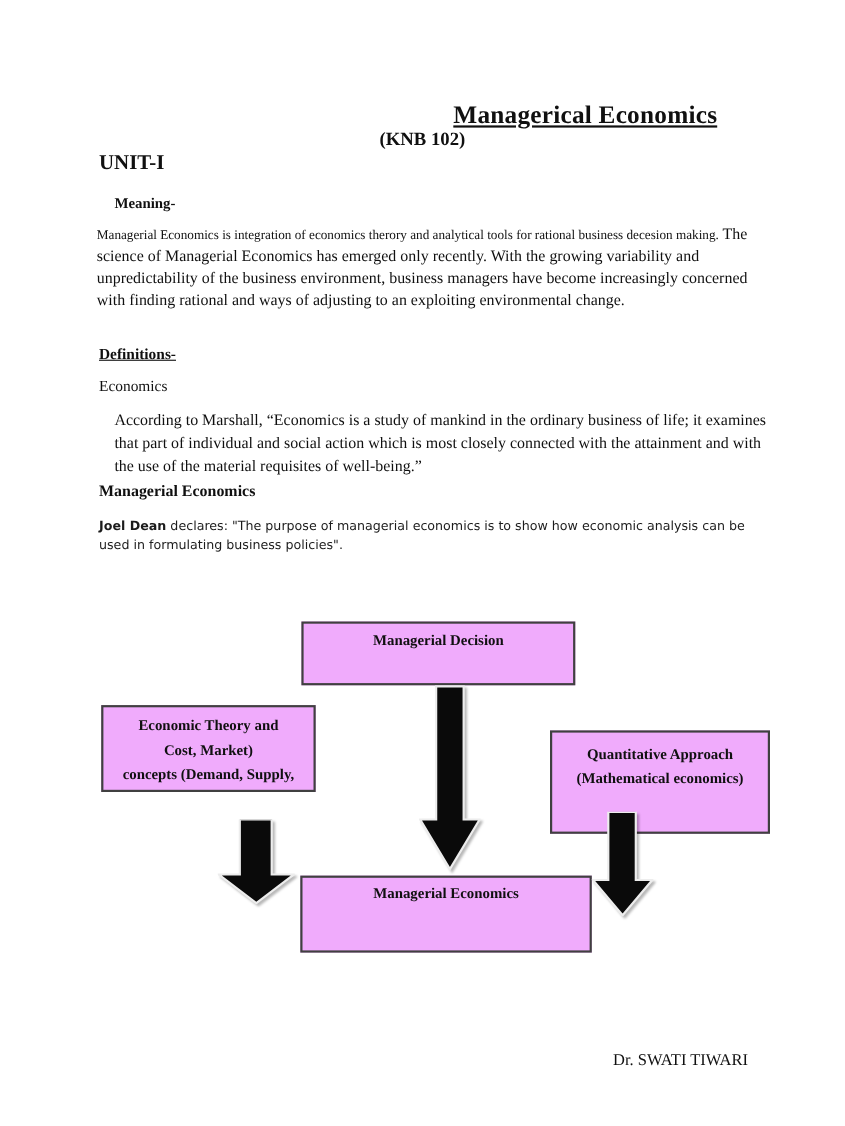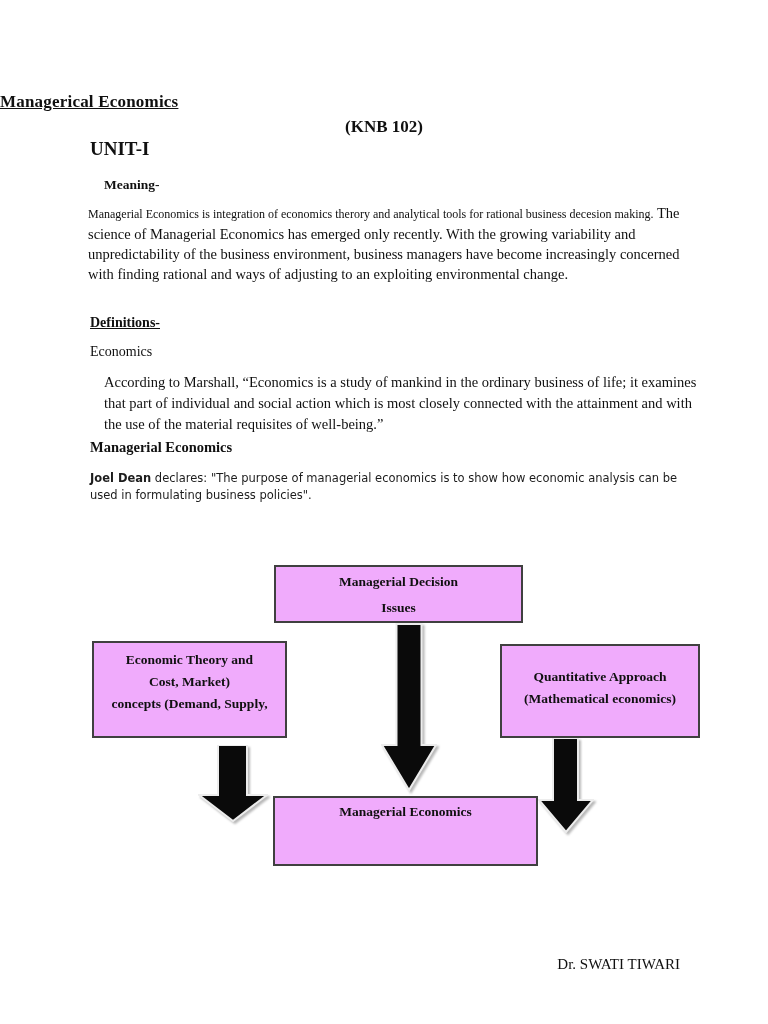--- a/index.html
+++ b/index.html
@@ -10,22 +10,22 @@
     background: #ffffff;
     font-family: "Liberation Serif", serif;
     color: #101010;
     overflow: hidden;
   }
 
   
   .doc-title {
     position: absolute;
     top: 92px; left: 0; width: 652px;
-    text-align: left;
-    font-size: 17px; font-weight: bold;
+    text-align: right;
+    font-size: 23px; font-weight: bold;
     text-decoration: underline;
     letter-spacing: 0.2px;
   }
   .course-code {
     position: absolute;
     top: 117px; left: 0; width: 768px;
     text-align: center;
     font-size: 17px; font-weight: bold;
   }
   .unit-heading {
@@ -86,22 +86,22 @@
     border: 2px solid #404040;
     background: #f0abfc;
     box-sizing: border-box;
     text-align: center;
     font-weight: bold;
     font-size: 13.5px;
   }
   .dbox-top    { left: 274px; top: 565px; width: 249px; height: 58px; }
   .dbox-top .l1 { margin-top: 7px; }
   .dbox-top .l2 { margin-top: 10px; }
-  .dbox-left   { left: 92px;  top: 641px; width: 195px; height: 97px; line-height: 22px; padding-top: 6px; }
-  .dbox-right  { left: 500px; top: 644px; width: 200px; height: 94px; line-height: 22px; padding-top: 20px; }
+  .dbox-left   { left: 92px;  top: 641px; width: 195px; height: 79px; line-height: 22px; padding-top: 6px; }
+  .dbox-right  { left: 500px; top: 664px; width: 200px; height: 94px; line-height: 22px; padding-top: 9px; }
   .dbox-bottom { left: 273px; top: 796px; width: 265px; height: 70px; padding-top: 6px; }
 
   .arrow {
     position: absolute;
     filter: drop-shadow(2px 2px 1px rgba(0,0,0,0.28));
   }
   .arrow polygon {
     fill: #0a0a0a;
     stroke: #ededed;
     stroke-width: 2;
@@ -124,21 +124,20 @@
 
   <div class="definitions-heading">Definitions-</div>
   <div class="economics-heading">Economics</div>
   <div class="marshall-para">According to Marshall, “Economics is a study of mankind in the ordinary business of life; it examines that part of individual and social action which is most closely connected with the attainment and with the use of the material requisites of well-being.”</div>
 
   <div class="managerial-heading">Managerial Economics</div>
   <div class="joel-para"><b>Joel Dean</b><span> declares: "The purpose of managerial economics is to show how economic analysis can be used in formulating business policies".</span></div>
 
   <div class="dbox dbox-top">
     <div class="l1">Managerial Decision</div>
-    <div class="l2">Issues</div>
   </div>
 
   <div class="dbox dbox-left">
     <div>Economic Theory and</div>
     <div>Cost, Market)</div>
     <div>concepts (Demand, Supply,</div>
   </div>
 
   <div class="dbox dbox-right">
     <div>Quantitative Approach</div>

